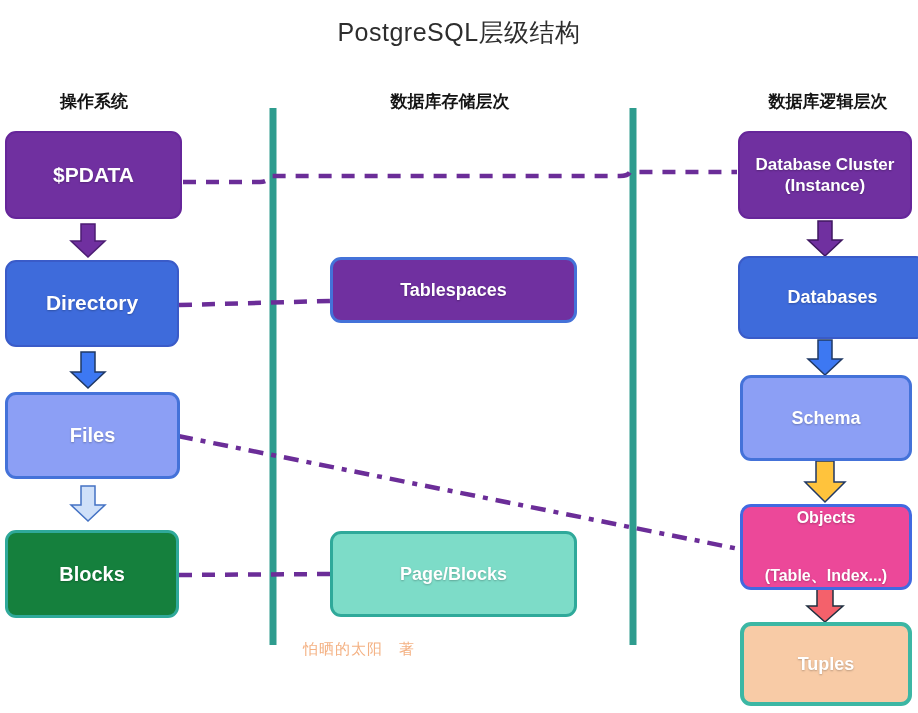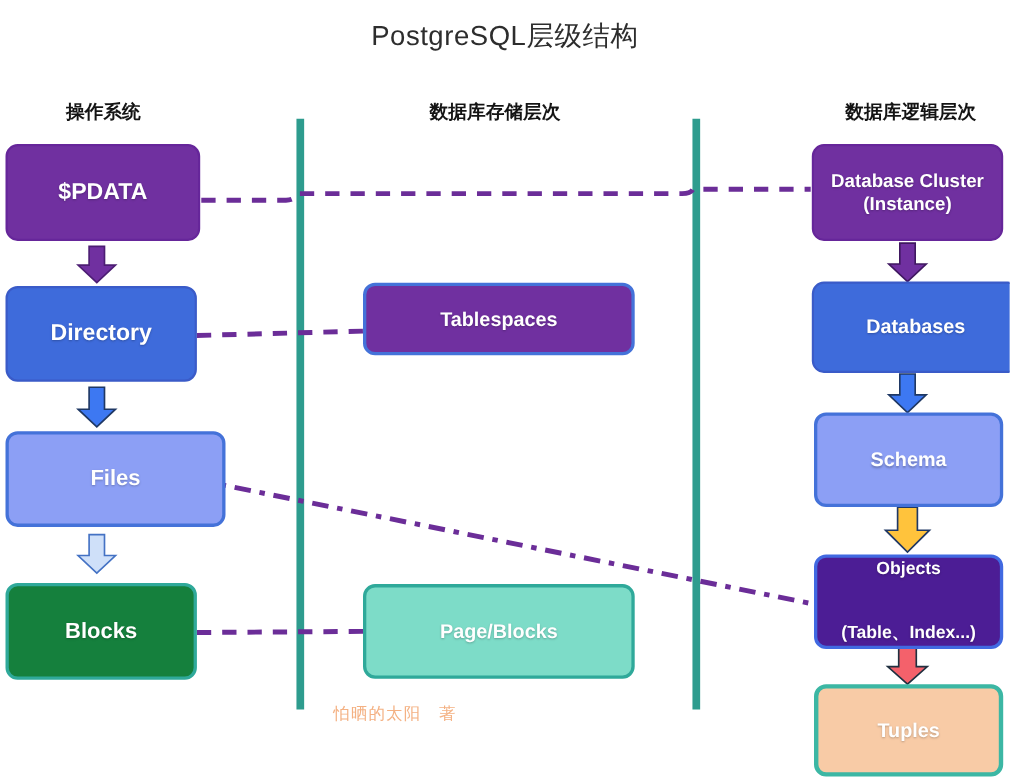--- a/index.html
+++ b/index.html
@@ -29,30 +29,30 @@
   .box{
     position:absolute;
     display:flex;flex-direction:column;align-items:center;justify-content:center;
     border-radius:11px;color:#ffffff;font-weight:bold;text-align:center;
     box-sizing:border-box;line-height:1.25;
     text-shadow:0 1px 2px rgba(0,0,0,0.25);
   }
   
   .b-pdata      {left:5px;  top:131px; width:177px; height:88px; background:#7030A0; border:2px solid #66269A; font-size:21px;}
   .b-directory  {left:5px;  top:260px; width:174px; height:87px; background:#3E6BDB; border:2.5px solid #3A5BC8; font-size:21px;}
-  .b-files      {left:5px;  top:392px; width:200px; height:87px; background:#8C9FF5; border:3px solid #4472D9; font-size:20px;}
+  .b-files      {left:5px;  top:392px; width:175px; height:87px; background:#8C9FF5; border:3px solid #4472D9; font-size:20px;}
   .b-blocks     {left:5px;  top:530px; width:174px; height:88px; background:#15803d; border:3px solid #2FA99A; font-size:20px;}
   
   .b-tablespaces{left:330px;top:257px; width:247px; height:66px; background:#7030A0; border:3.5px solid #4472D9; font-size:18px;}
   .b-pageblocks {left:330px;top:531px; width:247px; height:86px; background:#7DDCC8; border:3px solid #2FA99A; font-size:18px;}
   
   .b-cluster    {left:738px;top:131px; width:174px; height:88px; background:#7030A0; border:2px solid #66269A; font-size:17px;}
   .b-databases  {left:738px;top:256px; width:189px; height:83px; background:#3E6BDB; border:2.5px solid #3A5BC8; font-size:18px;}
   .b-schema     {left:740px;top:375px; width:172px; height:86px; background:#8C9FF5; border:3px solid #4472D9; font-size:18px;}
-  .b-objects    {left:740px;top:504px; width:172px; height:86px; background:#4c1d95; border:3.5px solid #4169E1; font-size:16px;gap:38px;}
+  .b-objects    {left:740px;top:504px; width:172px; height:86px; background:#ec4899; border:3.5px solid #4169E1; font-size:16px;gap:38px;}
   .b-tuples     {left:740px;top:622px; width:172px; height:84px; background:#F8CBA6; border:4px solid #3CB7A4; font-size:18px;}
 
   .credit{
     position:absolute;left:303px;top:640px;
     font-size:15px;color:#F4B183;letter-spacing:1px;
   }
 </style>
 </head>
 <body>
 

